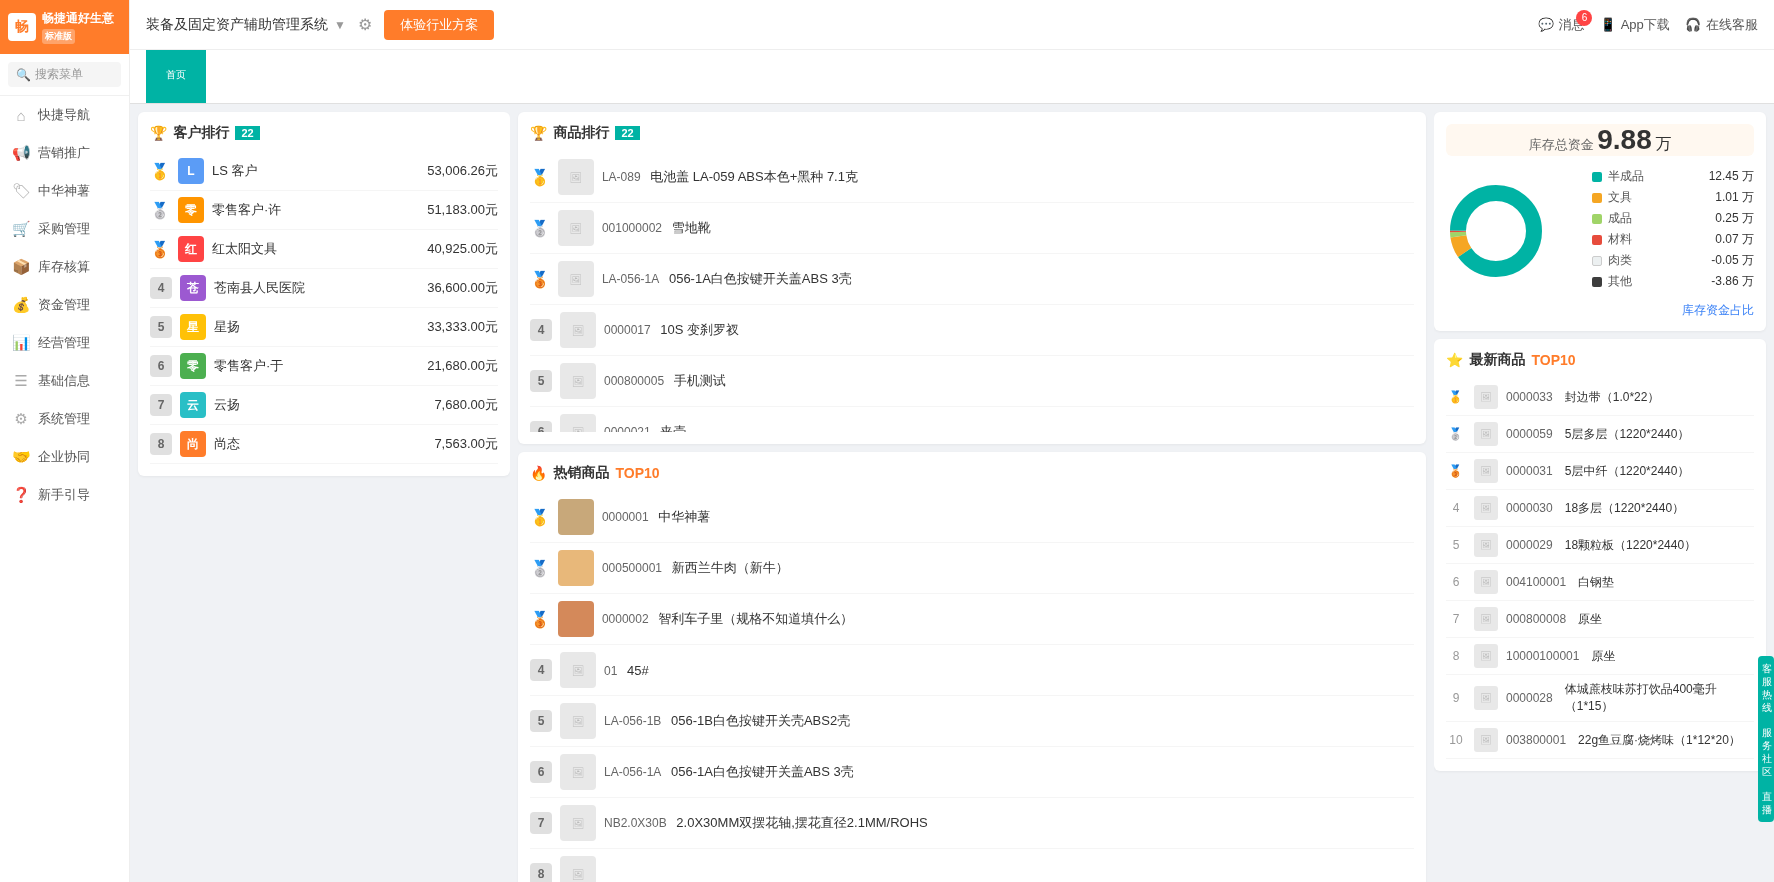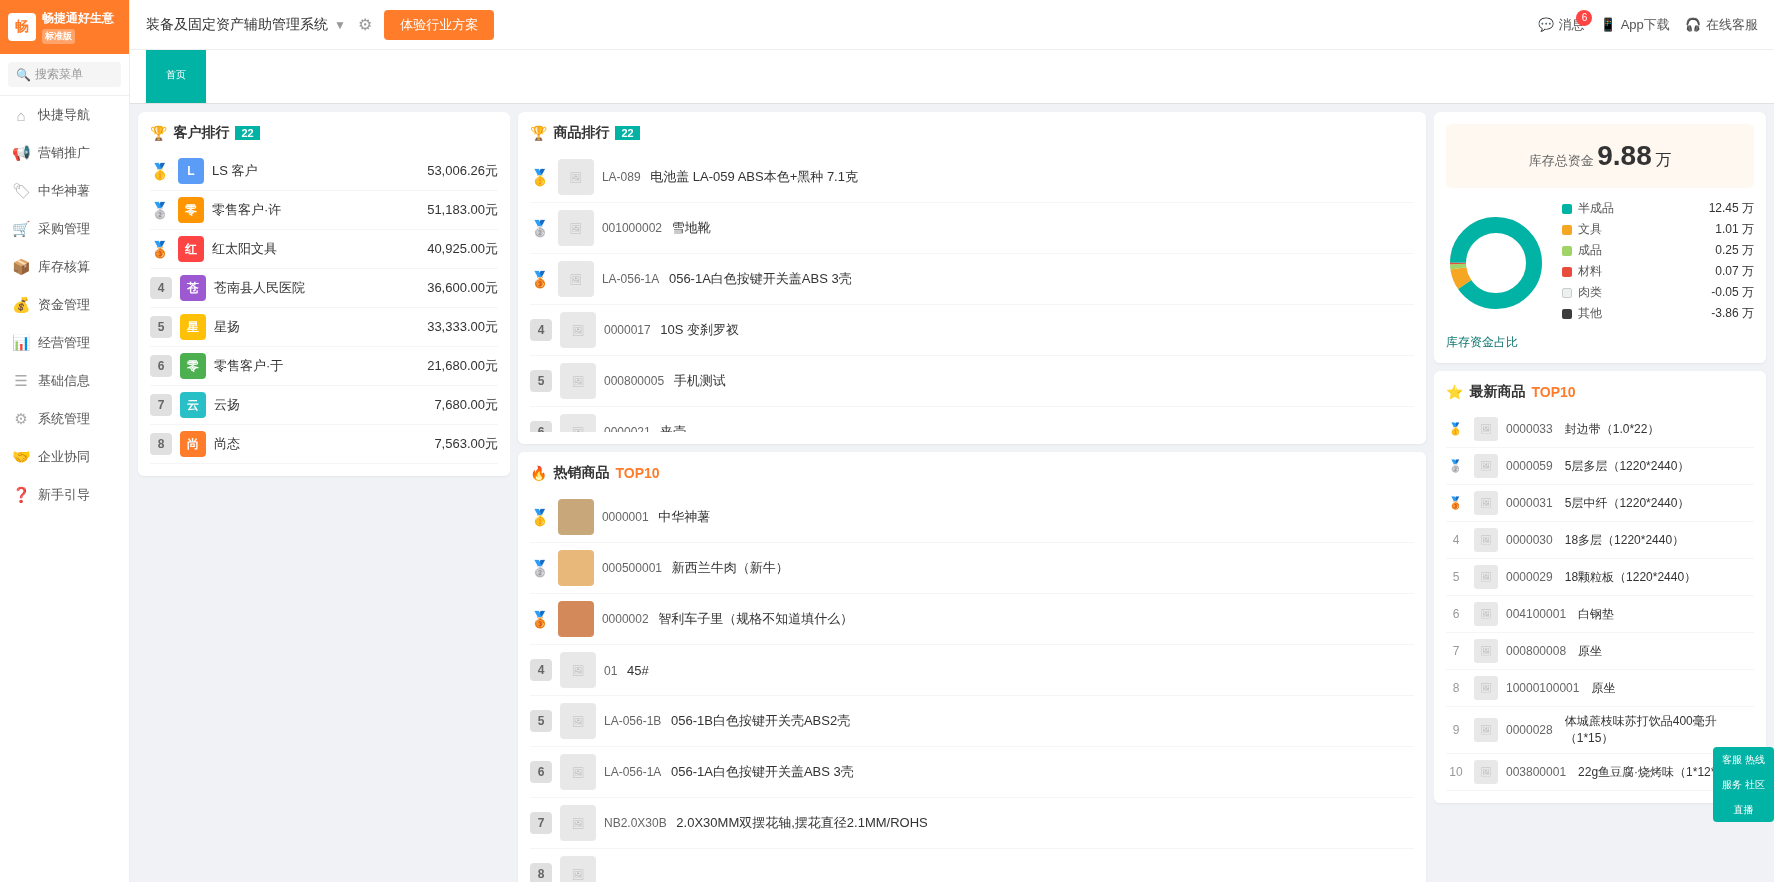--- a/index.html
+++ b/index.html
@@ -277,21 +277,20 @@
       color: #bbb;
       font-size: 10px;
     }
     .product-code { color: #666; font-size: 12px; margin-right: 6px; }
     .product-name { color: #333; font-size: 13px; }
     .product-info { flex: 1; }
 
     
     .inventory-total {
       text-align: center;
-      padding: 16px;
       background: #fff8f0;
       border-radius: 6px;
       margin-bottom: 12px;
     }
     .inventory-total .label { color: #666; font-size: 13px; }
     .inventory-total .amount { font-size: 28px; color: #333; font-weight: bold; }
     .inventory-total .unit { font-size: 16px; color: #333; }
 
     .chart-container {
       display: flex;
@@ -305,20 +304,21 @@
       flex-shrink: 0;
     }
     .chart-legend { flex: 1; }
     .legend-item {
       display: flex;
       align-items: center;
       gap: 6px;
       margin-bottom: 4px;
       font-size: 12px;
       color: #555;
+      margin-left: 30px;
     }
     .legend-dot {
       width: 10px;
       height: 10px;
       border-radius: 2px;
       flex-shrink: 0;
     }
     .legend-name { flex: 1; }
     .legend-value { color: #333; font-weight: 500; }
 
@@ -360,21 +360,21 @@
       position: fixed;
       right: 0;
       bottom: 60px;
       display: flex;
       flex-direction: column;
       gap: 0;
     }
     .float-btn {
       background: #00b3a4;
       color: #fff;
-      width: 61px;
+      width: 16px;
       padding: 6px 4px;
       text-align: center;
       font-size: 10px;
       cursor: pointer;
       line-height: 1.3;
     }
     .float-btn:first-child { border-radius: 4px 4px 0 0; }
     .float-btn:last-child { border-radius: 0 0 4px 4px; }
 
     .top-scroll {
@@ -746,21 +746,21 @@
               <span class="legend-name">肉类</span>
               <span class="legend-value">-0.05 万</span>
             </div>
             <div class="legend-item">
               <div class="legend-dot" style="background:#3d3d3d;"></div>
               <span class="legend-name">其他</span>
               <span class="legend-value">-3.86 万</span>
             </div>
           </div>
         </div>
-        <div style="font-size:12px; color:#0f766e; text-align:left;">库存资金占比</div>
+        <div style="font-size:12px; color:#3b82f6; text-align:right;">库存资金占比</div>
       </div>
 
       <div class="card" style="margin: 8px 8px 0 0;">
         <div class="card-title">
           <span>⭐</span>
           <span>最新商品</span>
           <span class="top10-label">TOP10</span>
         </div>
         <div class="latest-product-item">
           <span class="latest-rank gold-icon">🥇</span>

